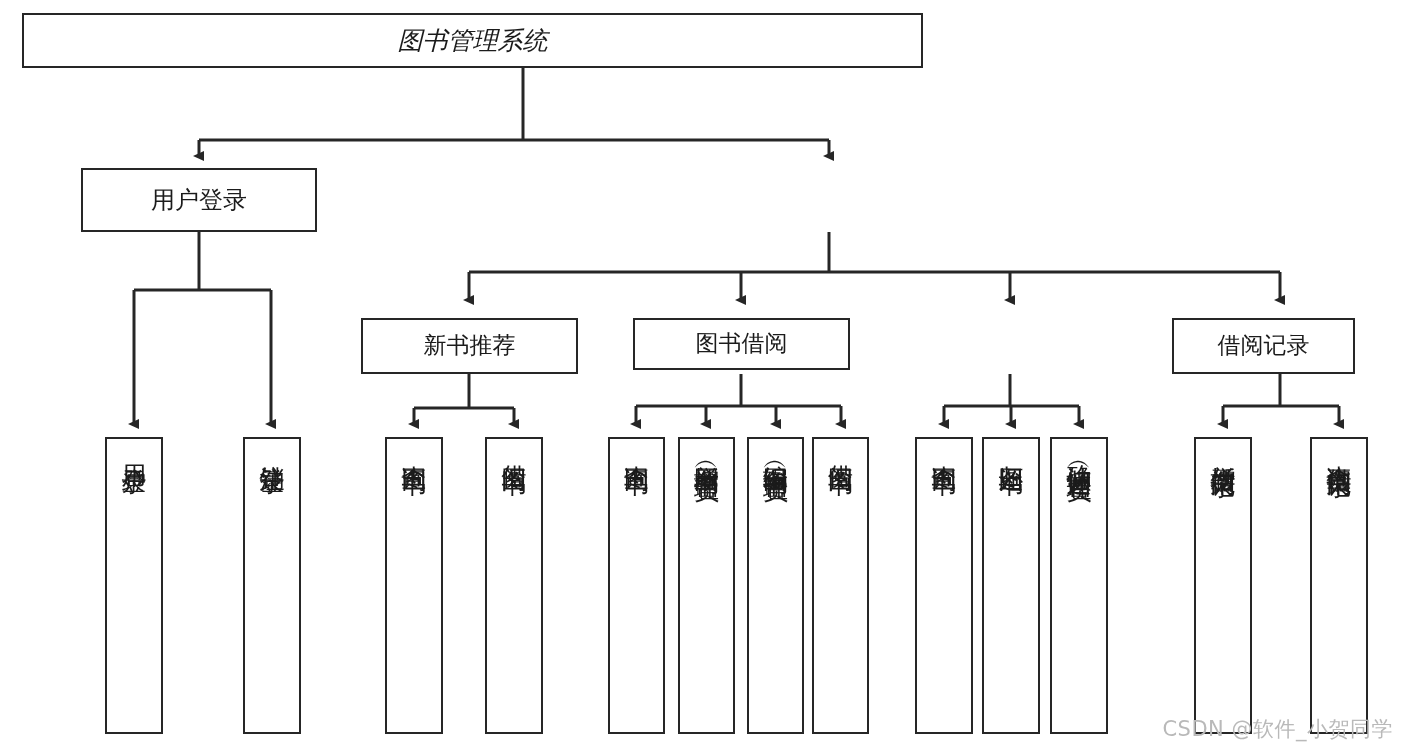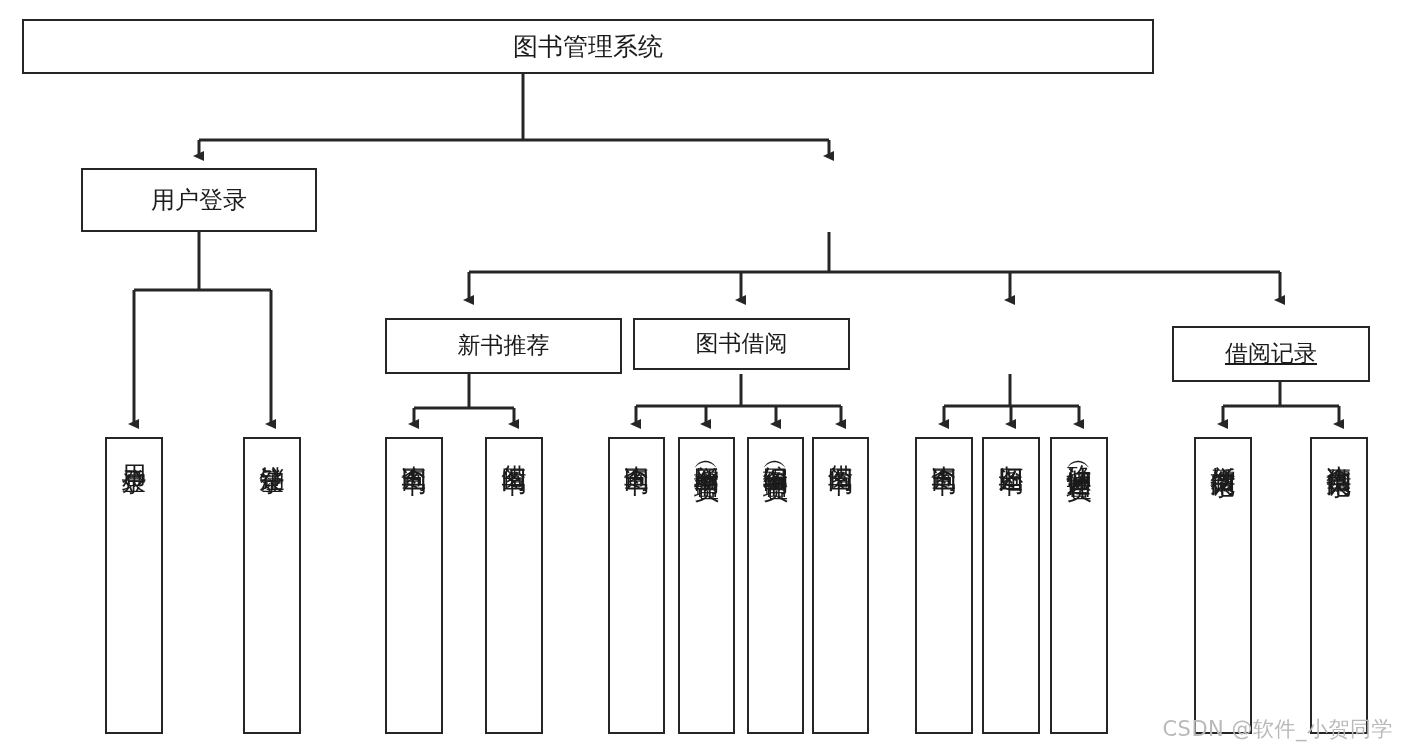--- a/index.html
+++ b/index.html
@@ -107,35 +107,35 @@
       <path d="M1011,406 L1011,424" marker-end="url(#arrow)"></path>
       <path d="M1079,406 L1079,424" marker-end="url(#arrow)"></path>
 
       <path d="M1280,374 L1280,406"></path>
       <path d="M1223,406 L1339,406"></path>
       <path d="M1223,406 L1223,424" marker-end="url(#arrow)"></path>
       <path d="M1339,406 L1339,424" marker-end="url(#arrow)"></path>
     </g>
   </svg>
 
-  <div class="node lvl0" style="left:22px;top:19px;width:1132px;height:55px;">
+  <div class="node lvl0" style="left:22px;top:13px;width:901px;height:55px;font-style:italic;">
     <span class="lbl">图书管理系统</span>
   </div>
 
   <div class="node lvl1" style="left:81px;top:168px;width:236px;height:64px;">
     <span class="lbl">用户登录</span>
   </div>
 
-  <div class="node lvl2" style="left:361px;top:318px;width:237px;height:56px;margin-left:24px;">
+  <div class="node lvl2" style="left:361px;top:318px;width:217px;height:56px;">
     <span class="lbl">新书推荐</span>
   </div>
   <div class="node lvl2" style="left:633px;top:318px;width:217px;height:52px;">
     <span class="lbl">图书借阅</span>
   </div>
-  <div class="node lvl2" style="left:1172px;top:326px;width:198px;height:56px;text-decoration:underline;">
+  <div class="node lvl2" style="left:1172px;top:318px;width:183px;height:56px;">
     <span class="lbl">借阅记录</span>
   </div>
 
   <div class="node leaf" style="left:105px;top:437px;width:58px;height:297px;">
     <span class="lbl">用户登录</span>
   </div>
   <div class="node leaf" style="left:243px;top:437px;width:58px;height:297px;">
     <span class="lbl">注销登录</span>
   </div>
 

